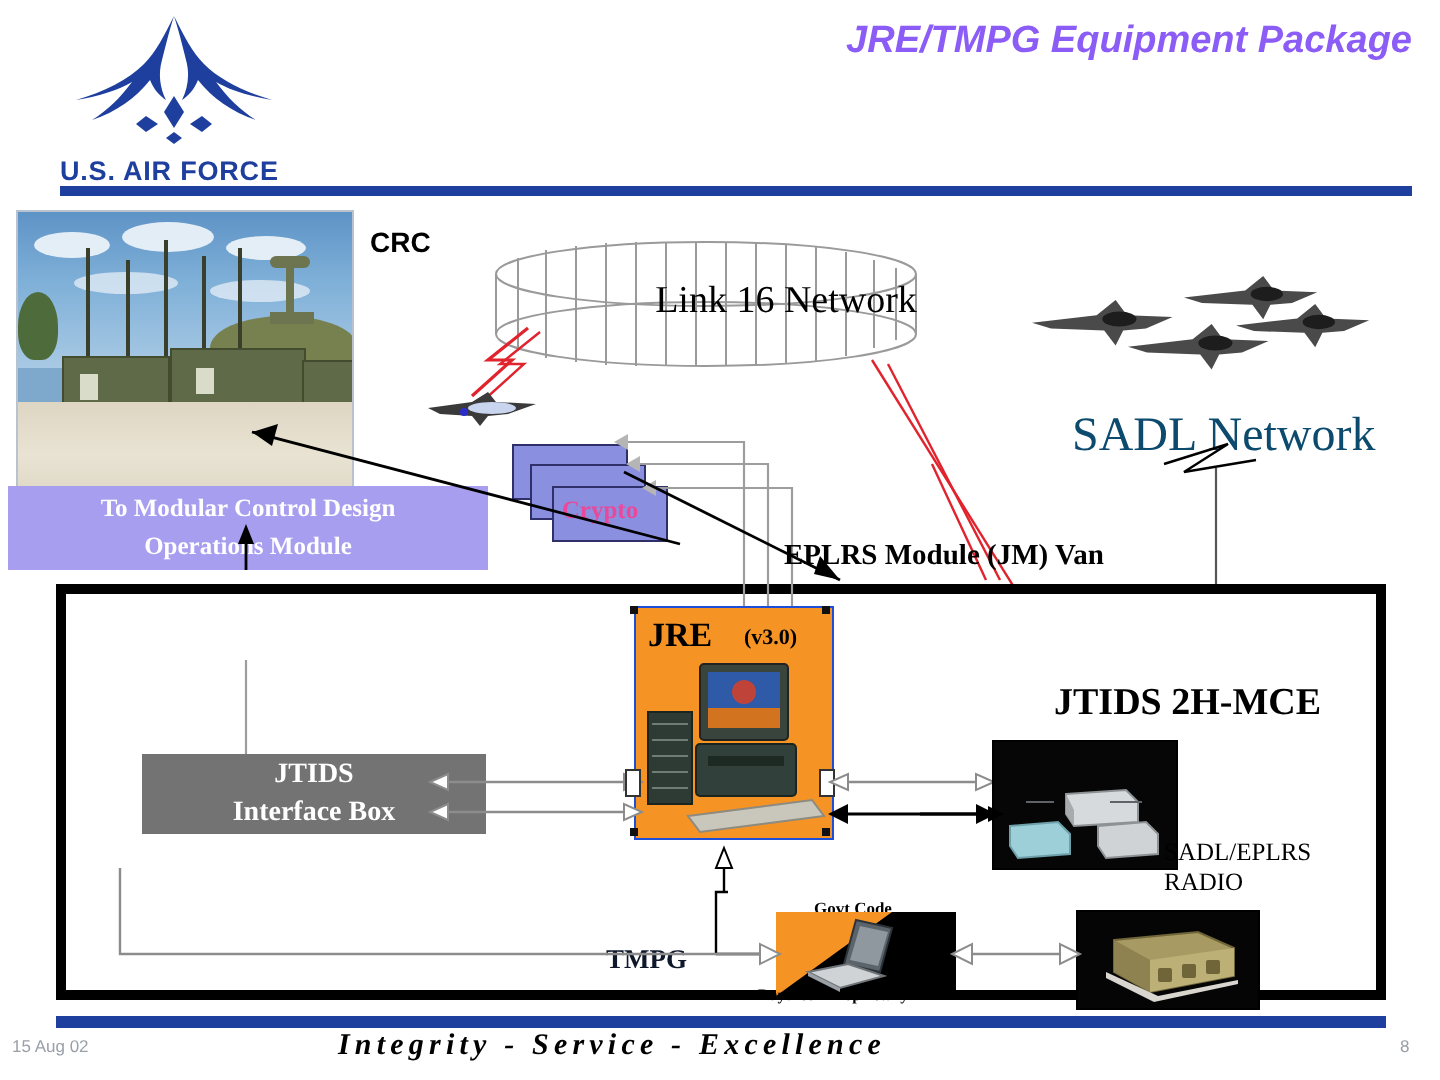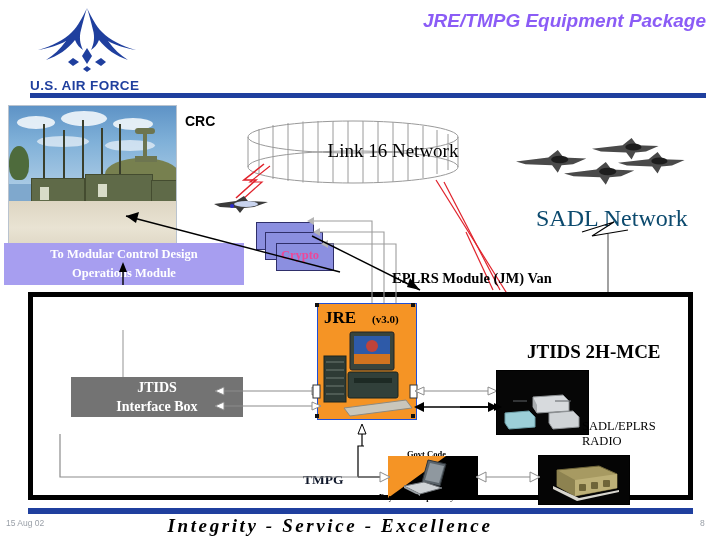--- a/index.html
+++ b/index.html
@@ -81,21 +81,21 @@
   #mce-label{left:527px;top:341px;font-weight:bold;font-size:19px;color:#000;}
   #sadl-radio-label{left:582px;top:419px;font-weight:normal;font-size:12.5px;
        line-height:15px;color:#000;}
   #tmpg-label{left:303px;top:472px;font-weight:bold;font-size:13.5px;color:#0f172a;}
   #govt-label{left:359px;top:449px;font-weight:bold;font-size:8.5px;color:#000;margin-left:48px;}
   #ray-label{left:379px;top:493px;font-weight:bold;font-size:8px;color:#000;}
 
   
   #foot-bar{left:28px;top:508px;width:665px;height:6px;background:#1f3f9e;}
   #foot-motto{left:0;top:515px;width:612px;text-align:center;font-style:italic;
-       font-weight:bold;font-size:19px;letter-spacing:2.6px;color:#000;padding-left:24px;}
+       font-weight:bold;font-size:15px;letter-spacing:2.6px;color:#000;}
   #foot-date{left:6px;top:518px;font-family:"Liberation Sans",sans-serif;
        font-size:8.5px;color:#9aa0a8;text-align:right;}
   #foot-page{left:700px;top:518px;font-family:"Liberation Sans",sans-serif;
        font-size:8.5px;color:#9aa0a8;}
 
   svg{overflow:visible;}
 </style>
 </head>
 <body>
 

